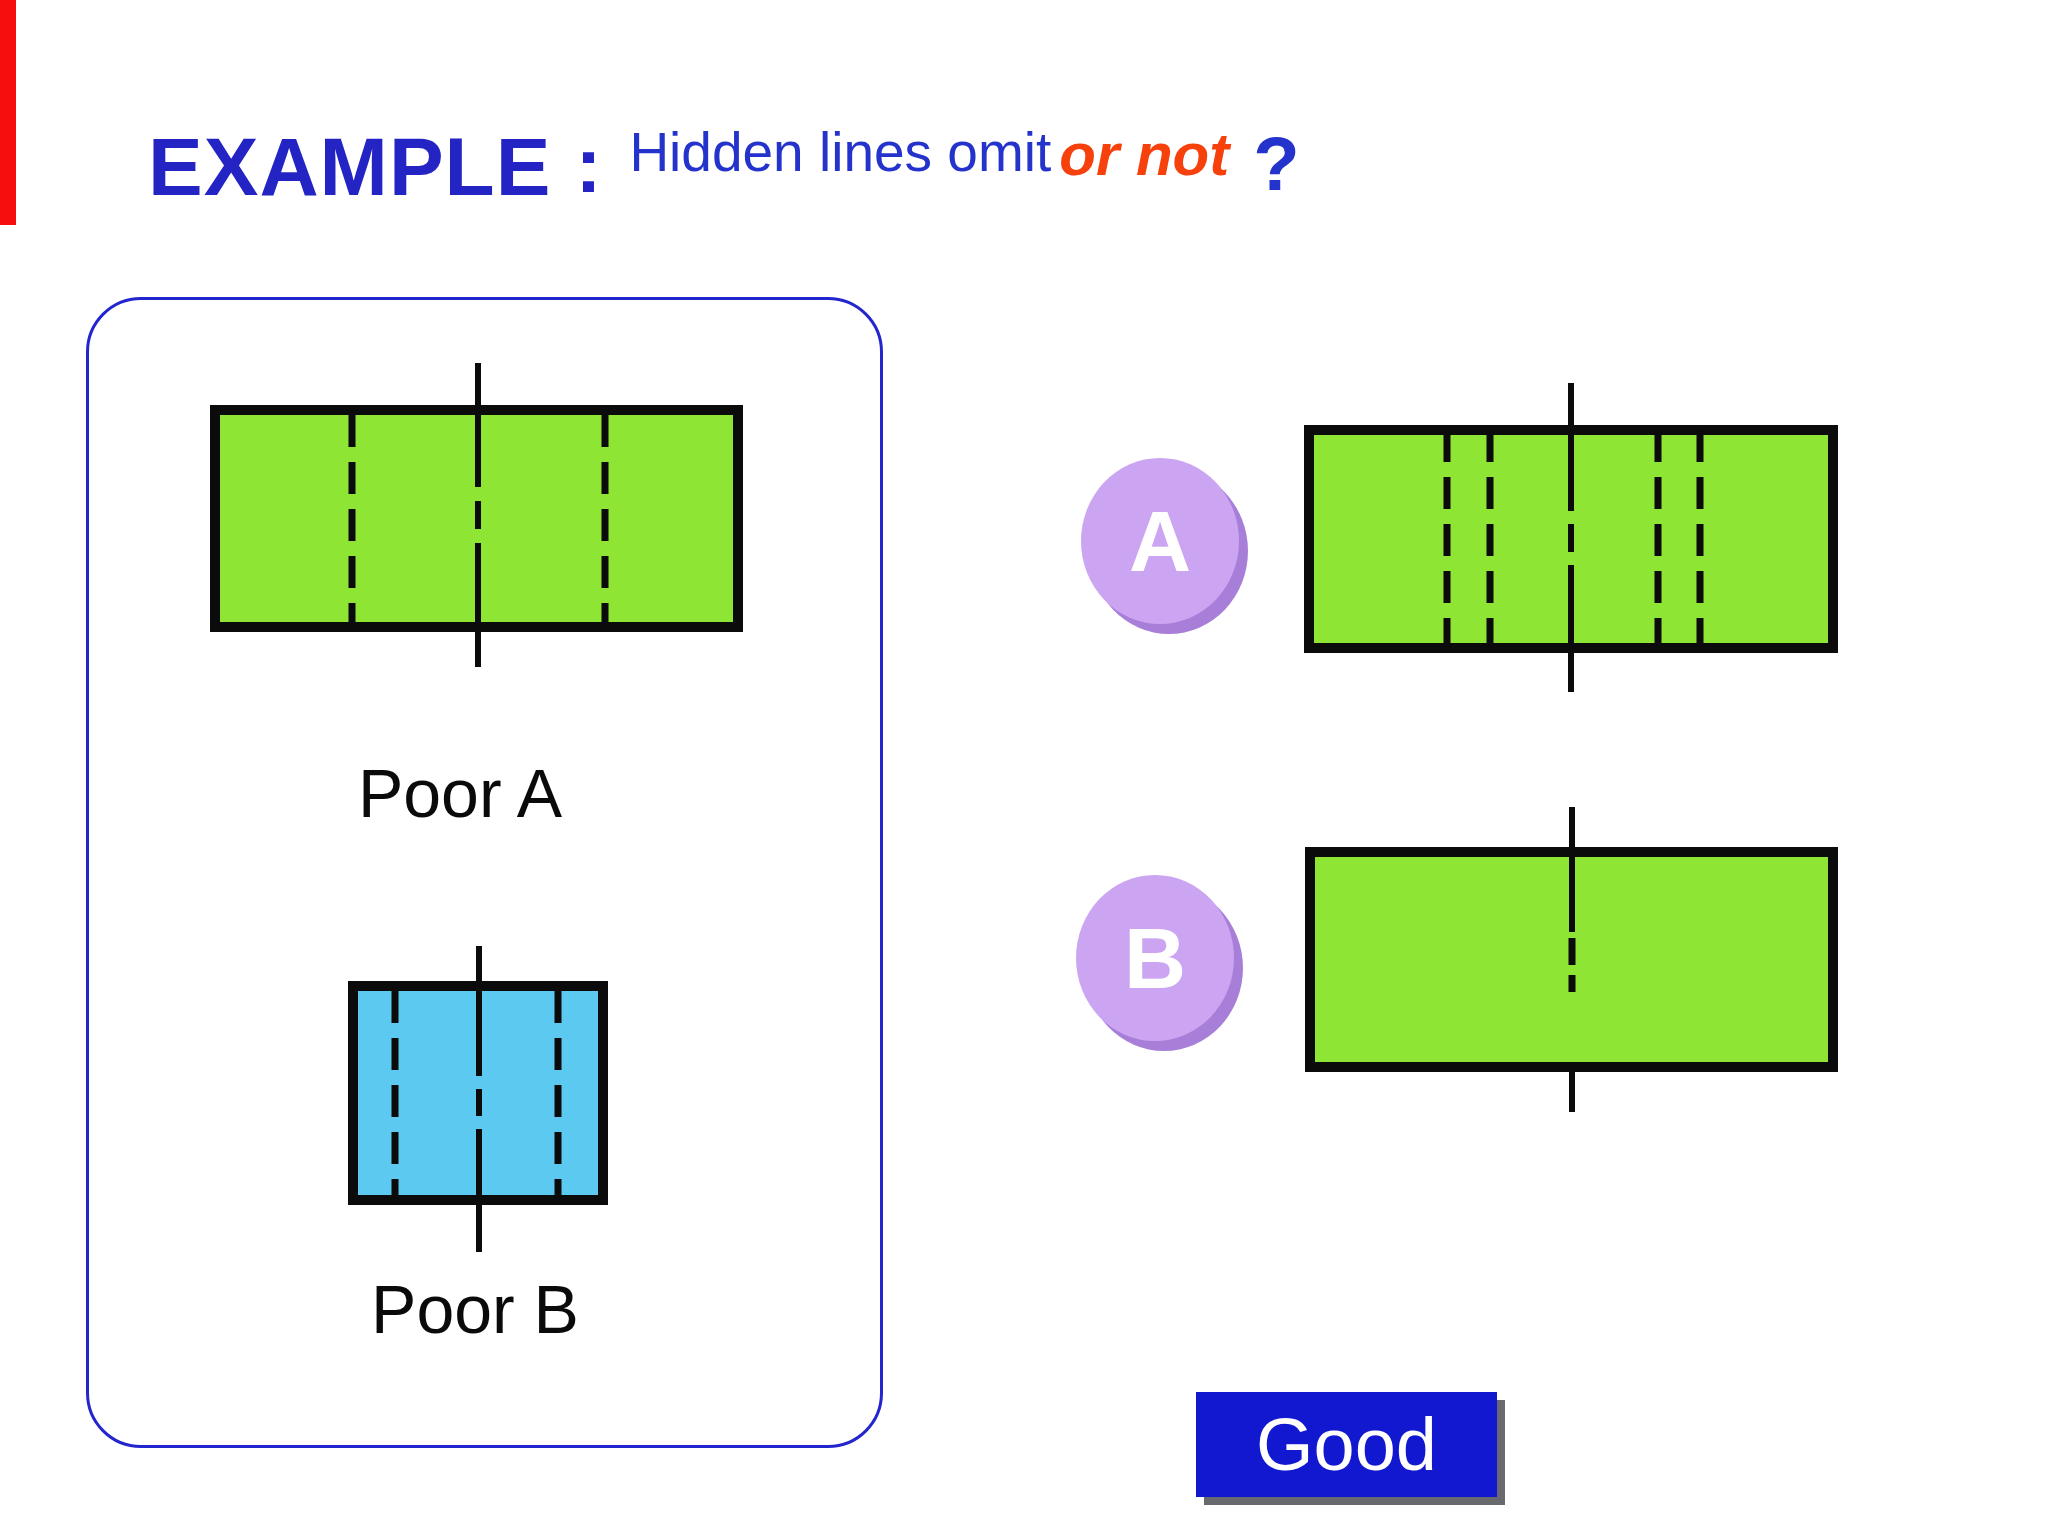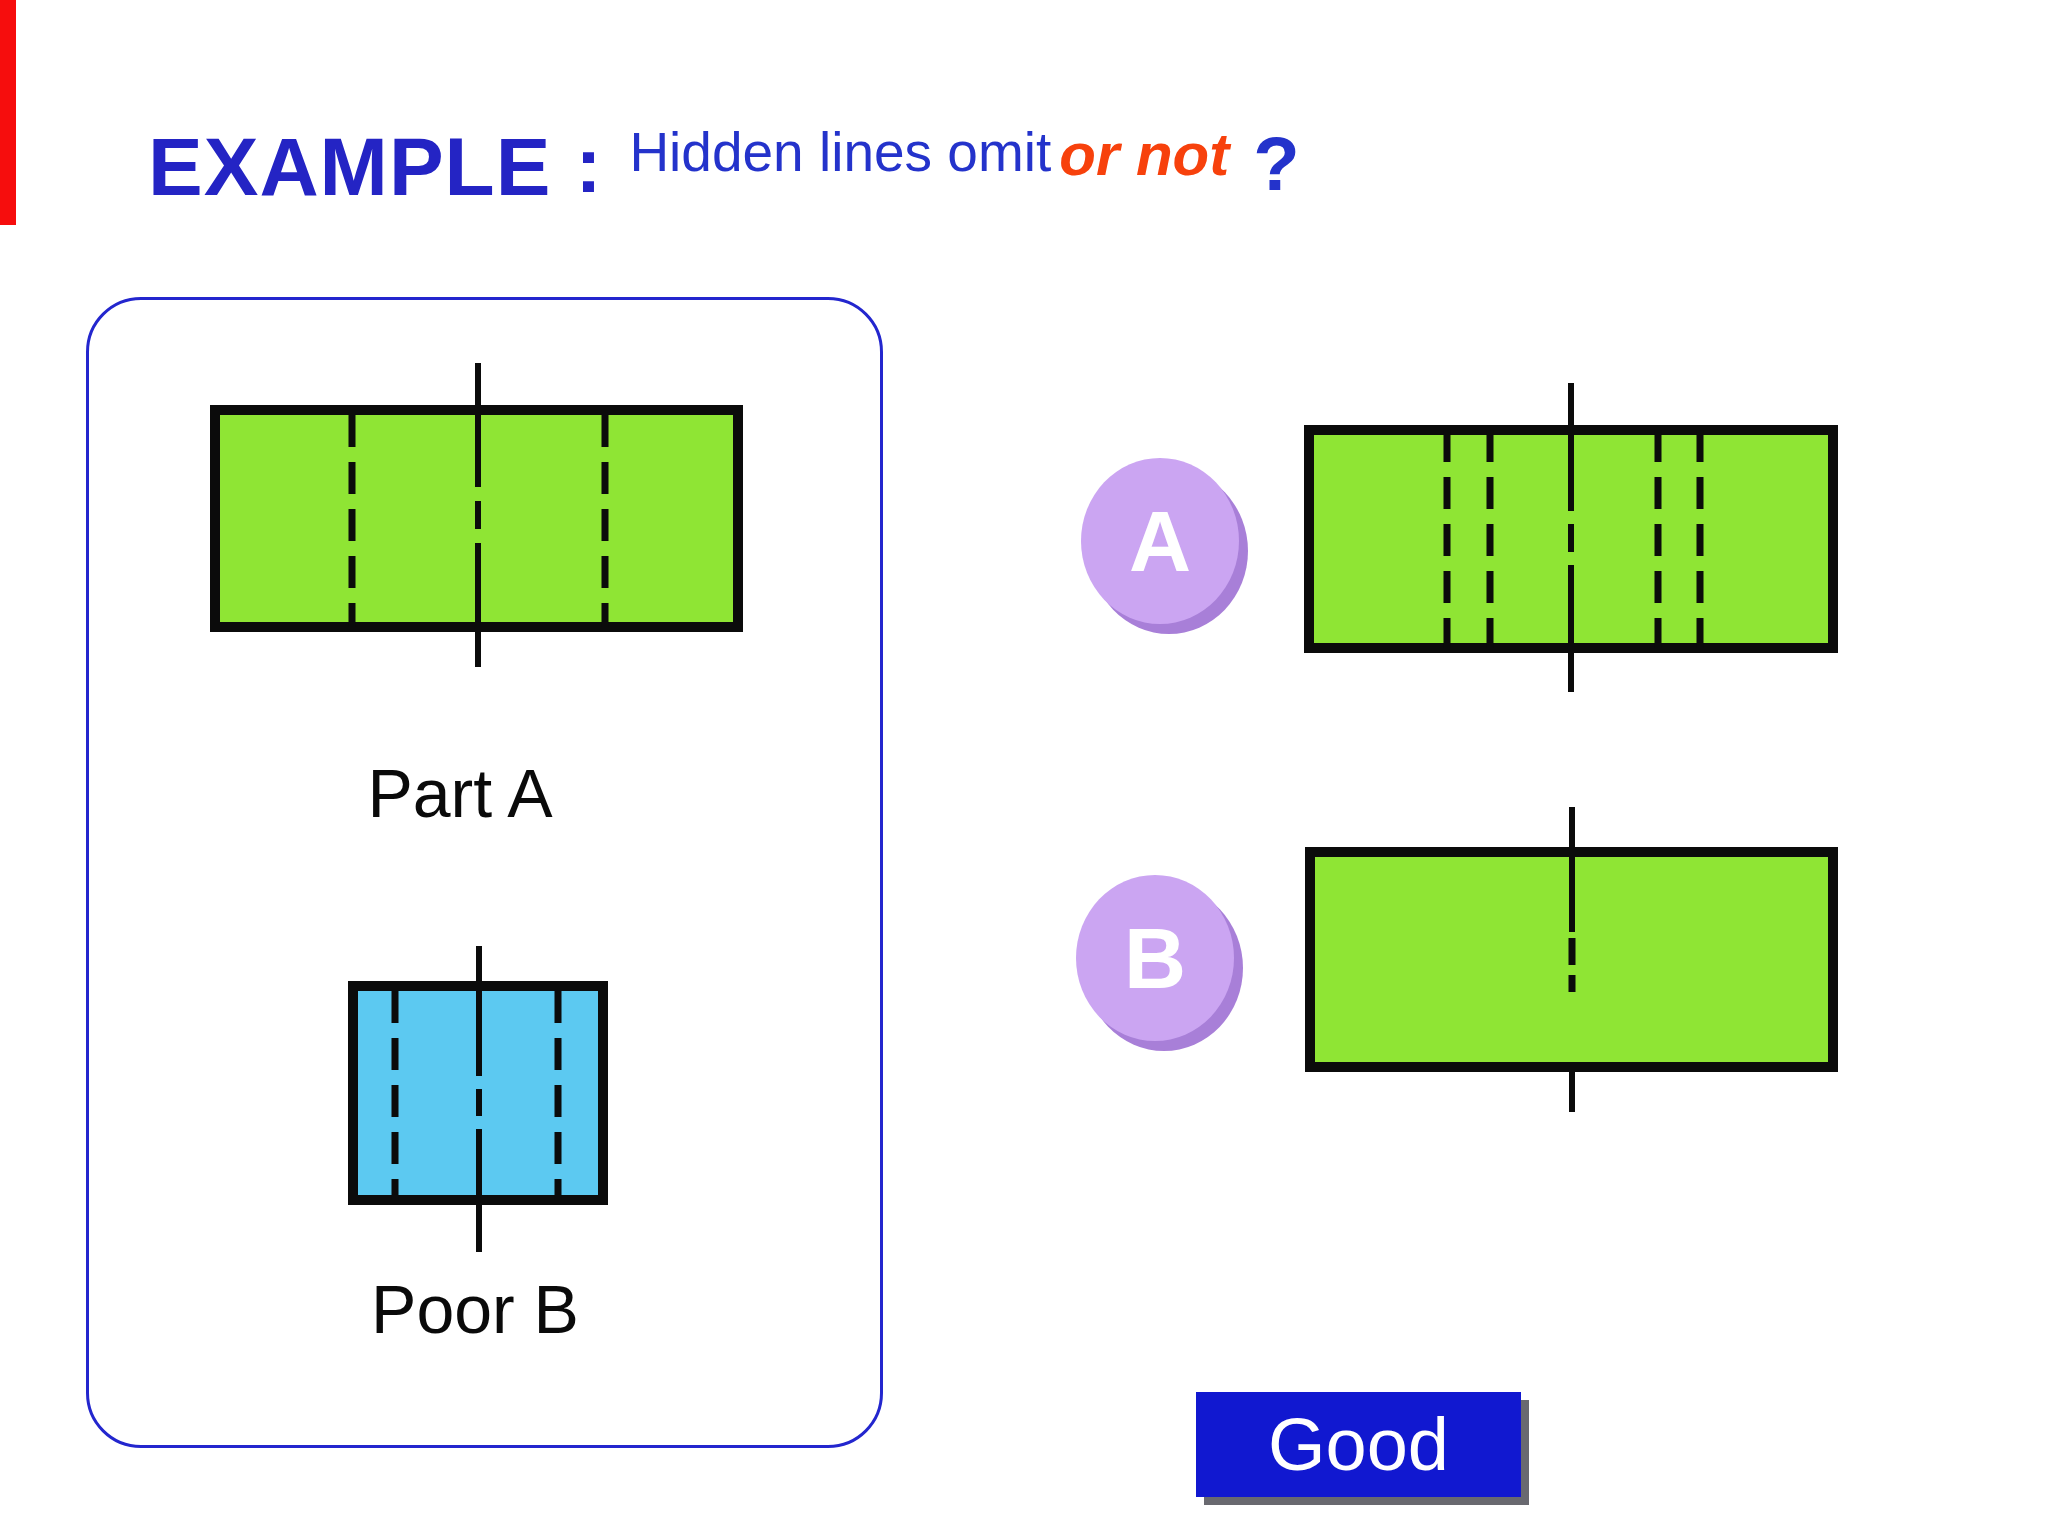--- a/index.html
+++ b/index.html
@@ -34,21 +34,21 @@
     background:var(--badge_fill);box-shadow:9px 10px 0 var(--badge_shadow);
     display:flex;align-items:center;justify-content:center;
     font-size:86px;font-weight:bold;color:var(--badge_letter);
   }
   .answer-btn{
     position:absolute;top:1392px;height:105px;border:none;cursor:pointer;
     display:flex;align-items:center;justify-content:center;
     font-family:"Liberation Sans", sans-serif;font-size:74px;color:var(--button_text);
     box-shadow:8px 8px 0 rgba(25,25,35,0.65);
   }
-  .btn-good{left:1196px;width:325px;background:var(--good_bg);}
+  .btn-good{left:1196px;width:301px;background:var(--good_bg);}
   .btn-poor{left:1528px;width:329px;background:var(--poor_bg);}
 </style>
 </head>
 <body>
 
 <div class="slide">
 
   <div class="edge-bar"></div>
 
   <div class="title">
@@ -87,21 +87,21 @@
     </g>
 
     <g>
       <rect class="view-green" x="1310" y="852" width="523" height="215"></rect>
       <line class="center-line" x1="1572" y1="807" x2="1572" y2="932"></line>
       <line class="hidden-line" x1="1572" y1="938" x2="1572" y2="992" stroke-dasharray="27 10"></line>
       <line class="center-line" x1="1572" y1="1065" x2="1572" y2="1112"></line>
     </g>
   </svg>
 
-  <div class="part-label" style="left:310px;top:754px;">Part A</div>
+  <div class="part-label" style="left:310px;top:754px;">Poor A</div>
   <div class="part-label" style="left:325px;top:1270px;">Poor B</div>
 
   <div class="badge" style="left:1081px;top:458px;">
     <span>A</span>
   </div>
   <div class="badge" style="left:1076px;top:875px;">
     <span>B</span>
   </div>
 
   <button class="answer-btn btn-good">

